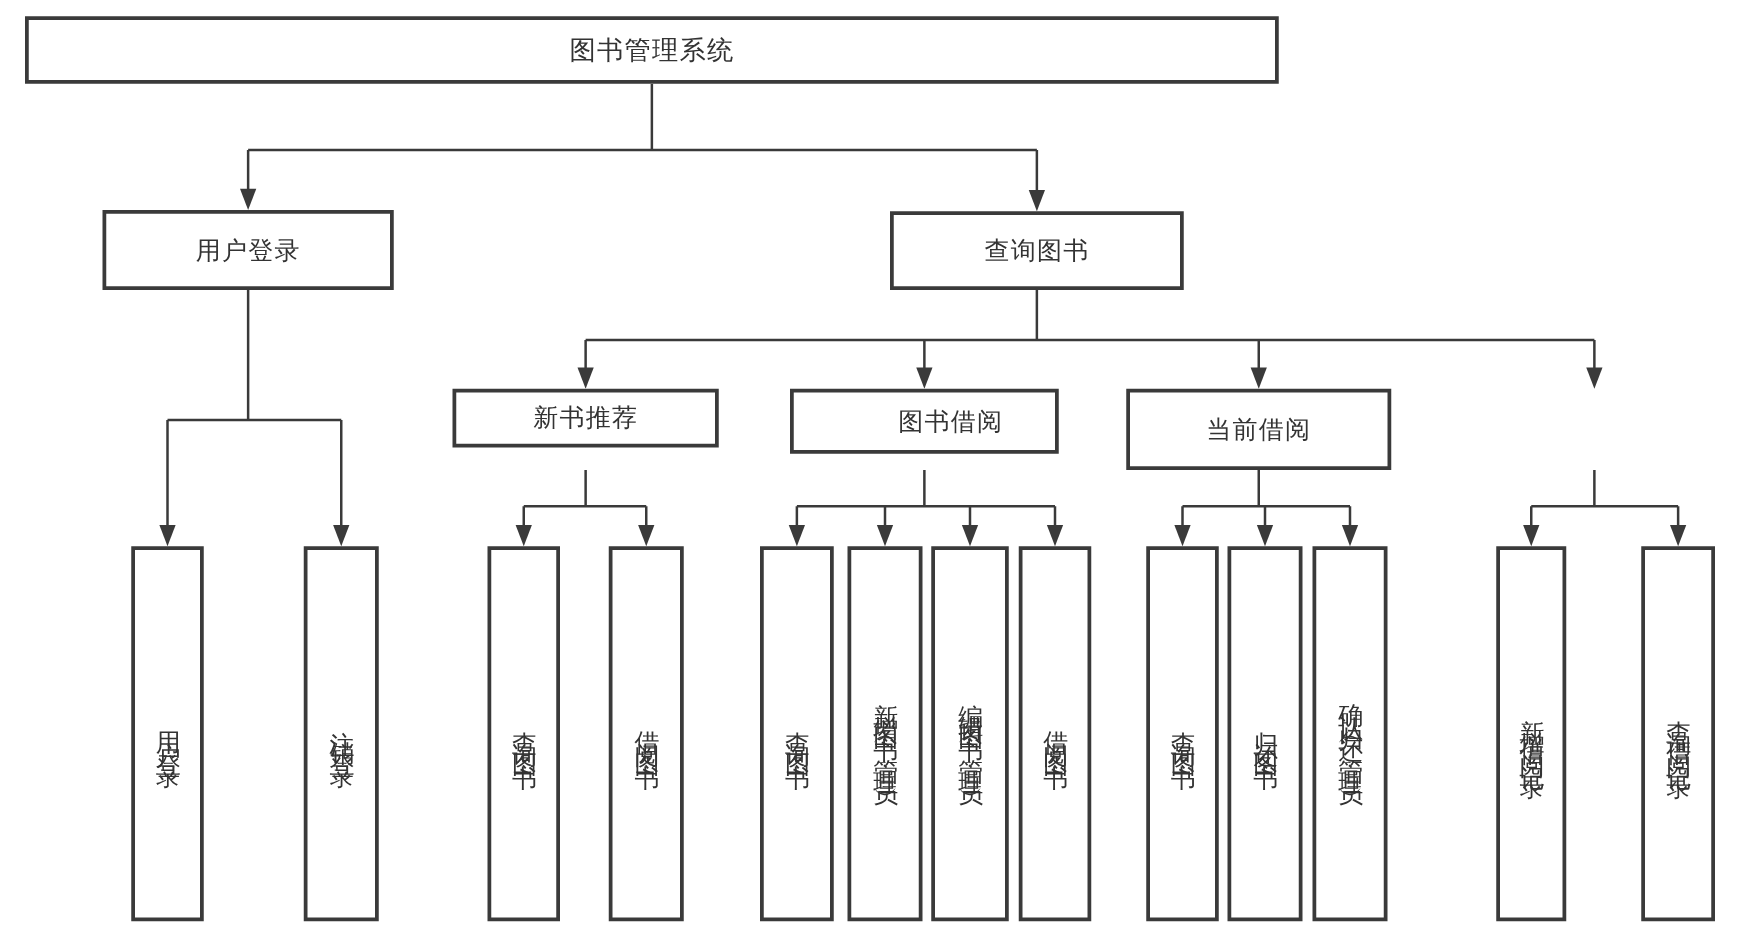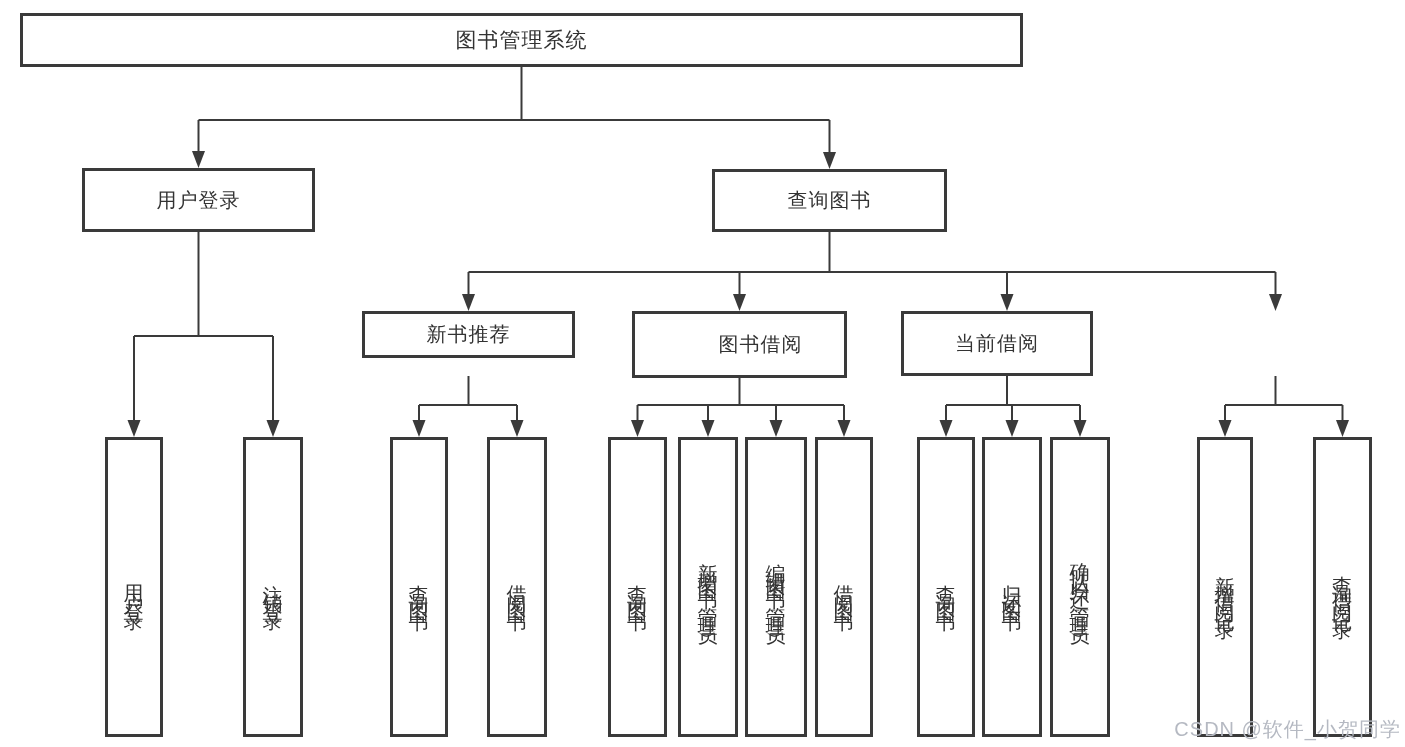--- a/index.html
+++ b/index.html
@@ -119,36 +119,35 @@
       <polygon points="1336,420 1349,420 1342.5,437"></polygon>
     </g>
   </svg>
 
   <div class="box hbox root-box" style="left:20px; top:13px; width:1003px; height:54px;">图书管理系统</div>
 
   <div class="box hbox" style="left:82px; top:168px; width:233px; height:64px;">用户登录</div>
   <div class="box hbox" style="left:712px; top:169px; width:235px; height:63px;">查询图书</div>
 
   <div class="box hbox" style="left:362px; top:311px; width:213px; height:47px;">新书推荐</div>
-  <div class="box hbox" style="left:632px; top:311px; width:215px; height:67px;padding-left:42px;">图书借阅</div>
-  <div class="box hbox" style="left:901px; top:311px; width:192px; height:65px;">当前借阅</div>
+  <div class="box hbox" style="left:632px; top:311px; width:215px; height:52px;padding-left:42px;">图书借阅</div>
+  <div class="box hbox" style="left:901px; top:311px; width:212px; height:65px;">当前借阅</div>
 
   <div class="box vbox" style="left:105px; top:437px; width:58px; height:300px;">用户登录</div>
   <div class="box vbox" style="left:243px; top:437px; width:60px; height:300px;">注销登录</div>
 
   <div class="box vbox" style="left:390px; top:437px; width:58px; height:300px;">查询图书</div>
   <div class="box vbox" style="left:487px; top:437px; width:60px; height:300px;">借阅图书</div>
 
   <div class="box vbox" style="left:608px; top:437px; width:59px; height:300px;">查询图书</div>
   <div class="box vbox" style="left:678px; top:437px; width:60px; height:300px;">新增图书（管理员）</div>
   <div class="box vbox" style="left:745px; top:437px; width:62px; height:300px;">编辑图书（管理员）</div>
   <div class="box vbox" style="left:815px; top:437px; width:58px; height:300px;">借阅图书</div>
 
   <div class="box vbox" style="left:917px; top:437px; width:58px; height:300px;">查询图书</div>
   <div class="box vbox" style="left:982px; top:437px; width:60px; height:300px;">归还图书</div>
   <div class="box vbox" style="left:1050px; top:437px; width:60px; height:300px;">确认归还（管理员）</div>
 
   <div class="box vbox" style="left:1197px; top:437px; width:56px; height:300px;">新增借阅记录</div>
   <div class="box vbox" style="left:1313px; top:437px; width:59px; height:300px;">查询借阅记录</div>
 
-  <div class="watermark">CSDN @软件_小贺同学</div>
 
 </div>
 
 </body></html>

